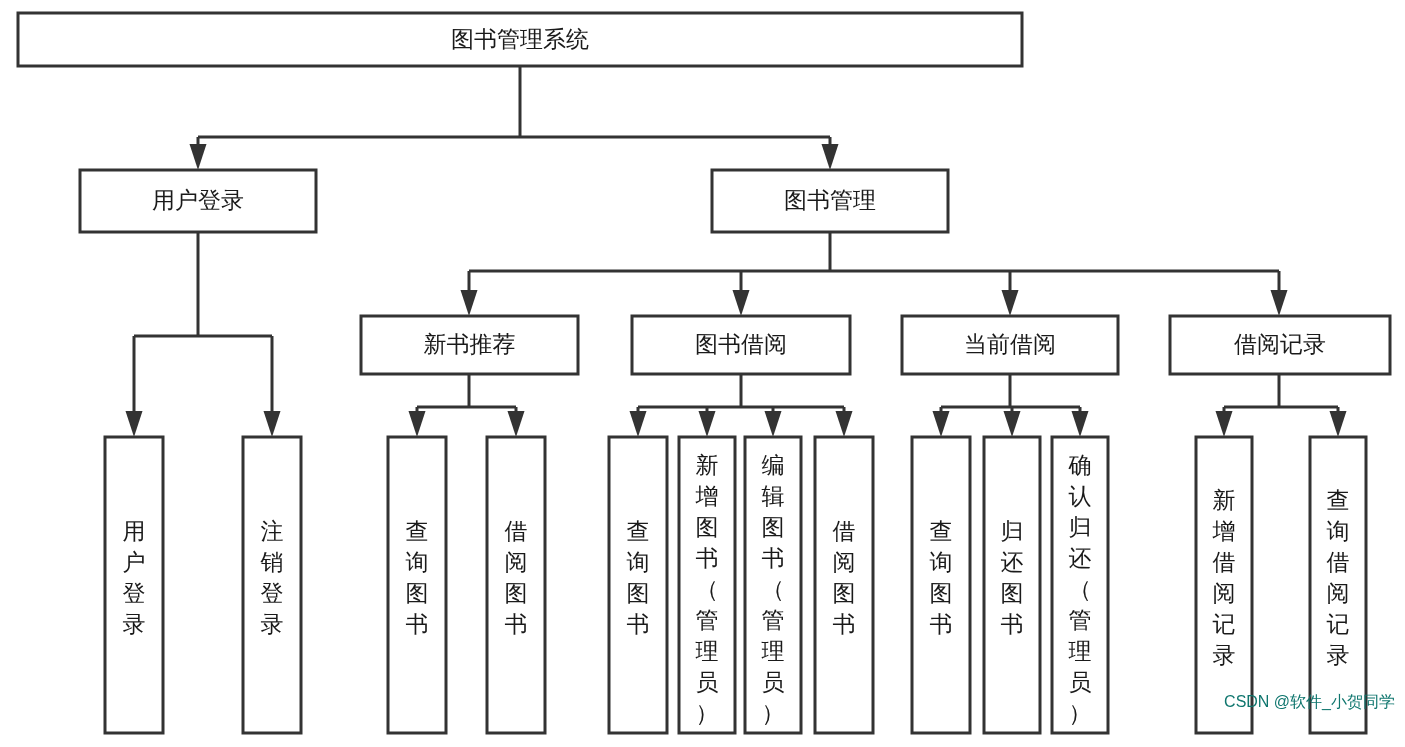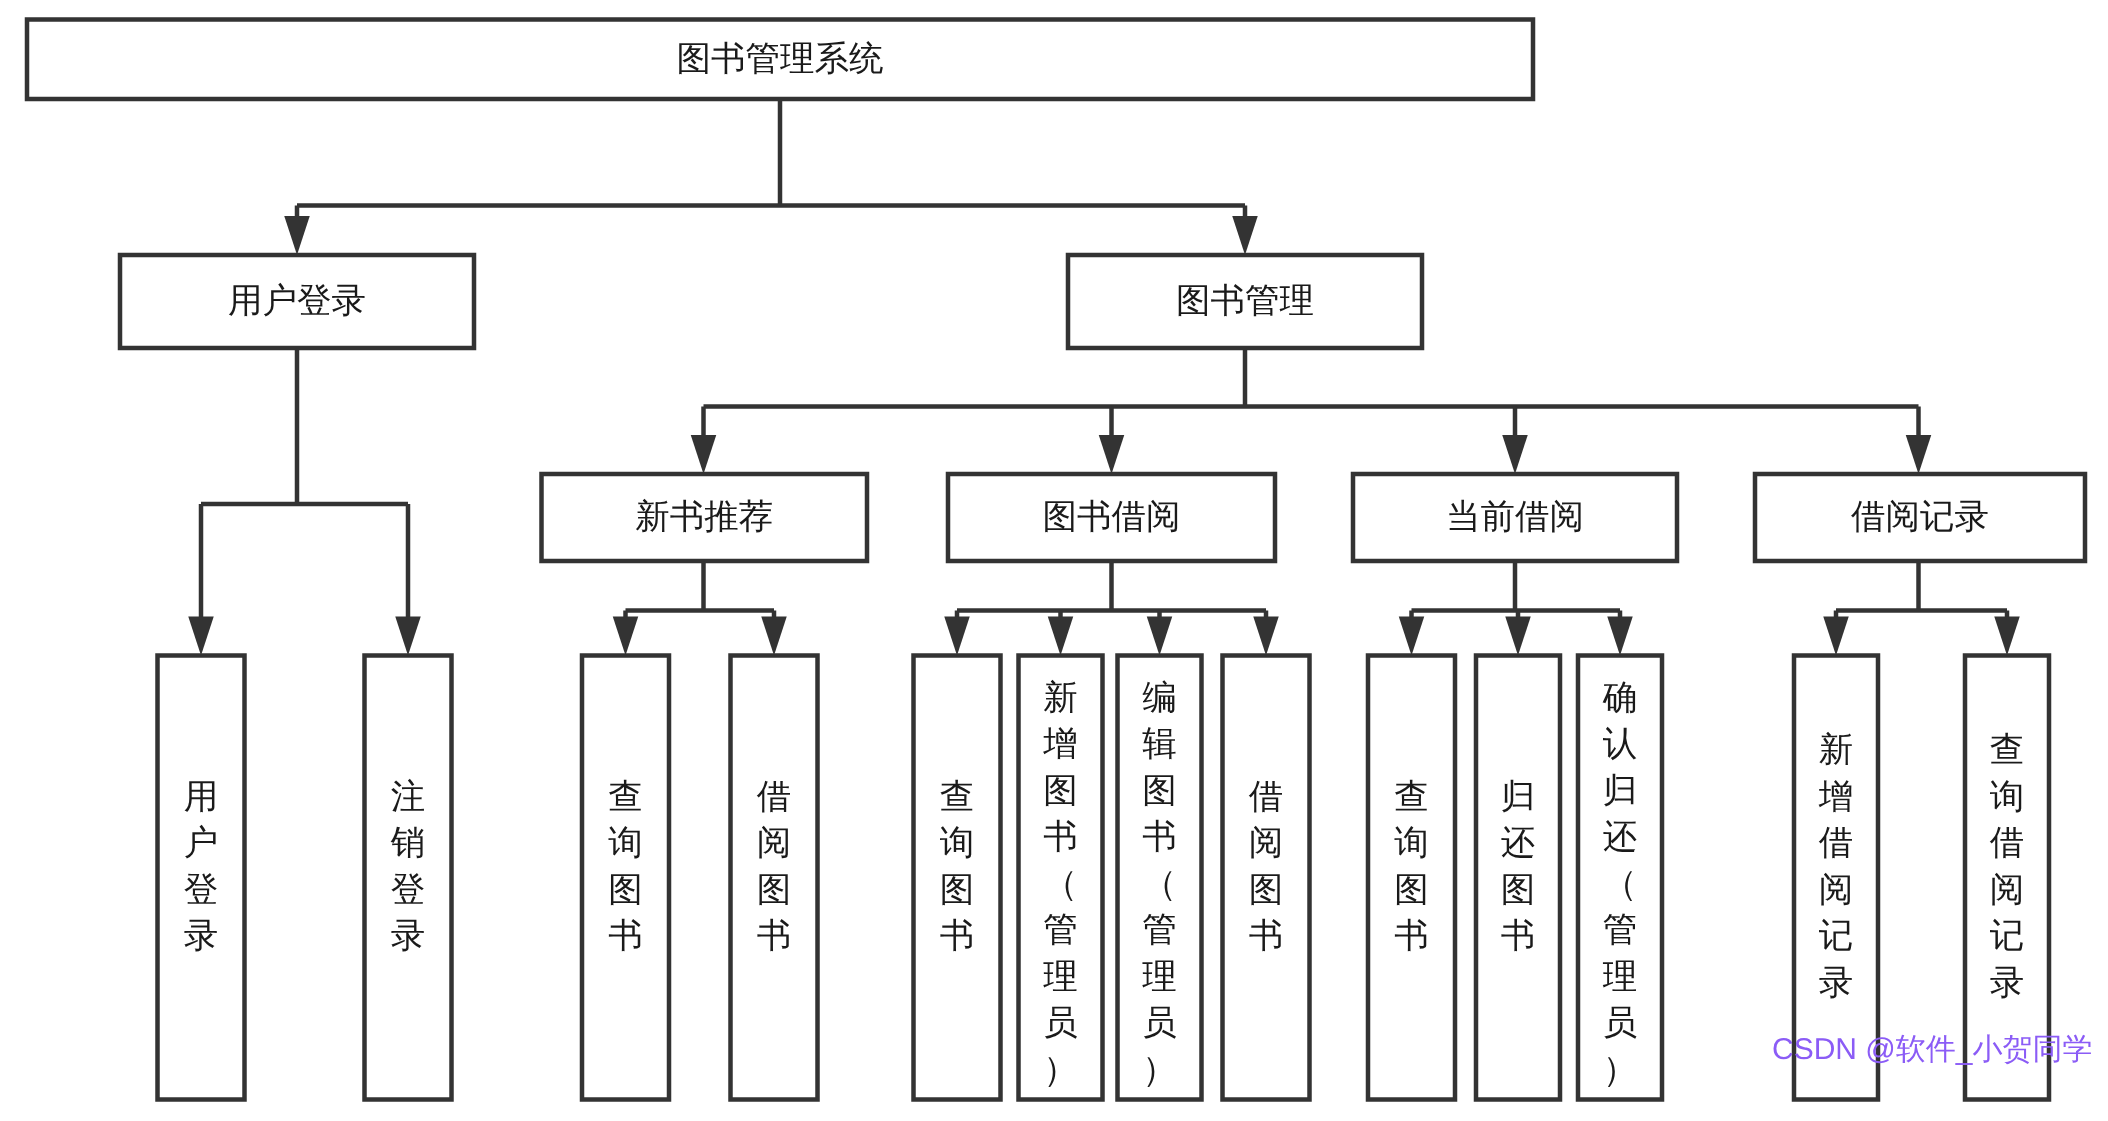--- a/index.html
+++ b/index.html
@@ -53,22 +53,22 @@
     font-family: "Liberation Sans", "DejaVu Sans", sans-serif;
     font-size: 23px;
     fill: #1a1a1a;
     text-anchor: middle;
   }
   .watermark {
     position: absolute;
     right: 10px;
     bottom: 4px;
     font-family: "Liberation Sans", "DejaVu Sans", sans-serif;
-    font-size: 20px;
-    color: #8b5cf6;
+    font-size: 16px;
+    color: #0f766e;
     white-space: nowrap;
     user-select: none;
     pointer-events: none;
   }
 </style>
 </head>
 <body>
 
 <div id="diagram-root">
   <svg id="tree-svg" viewBox="0 0 1405 747">

